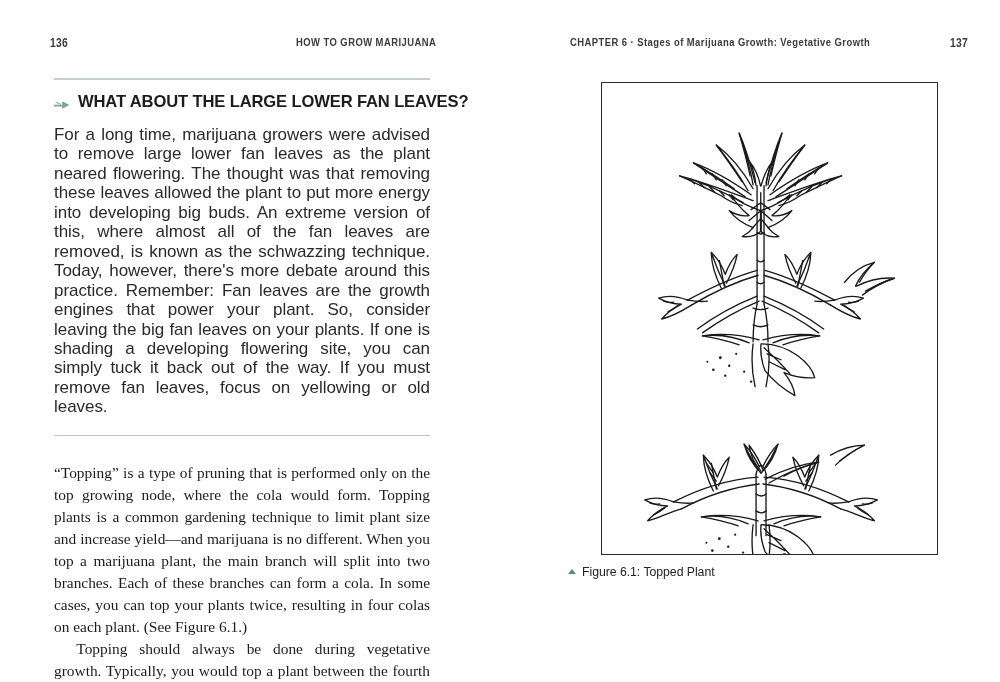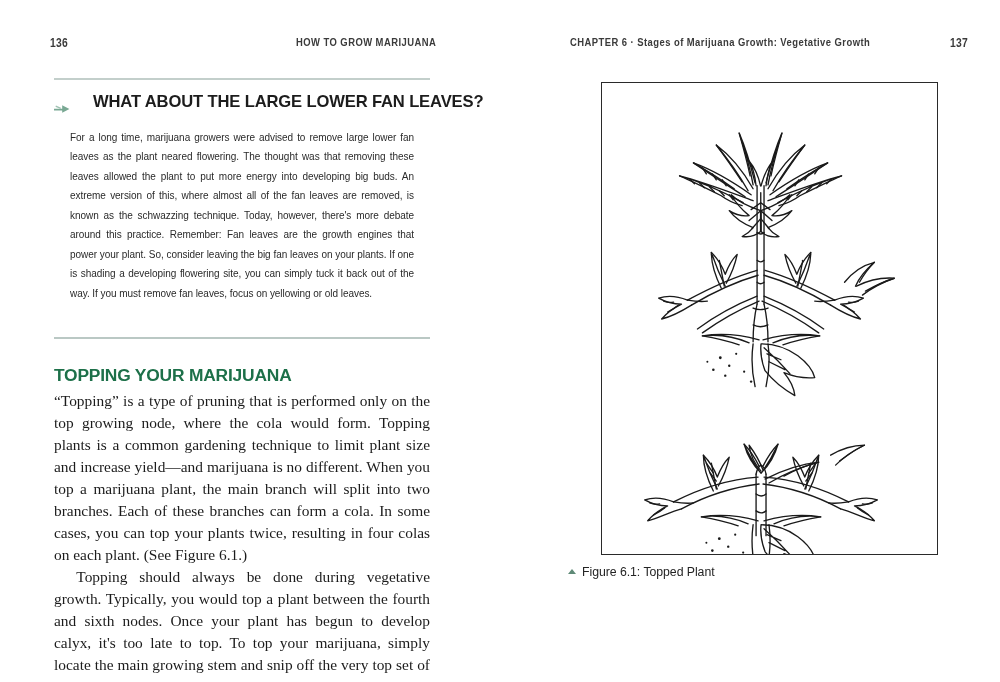--- a/index.html
+++ b/index.html
@@ -53,22 +53,22 @@
   .rule {
     height: 2px;
     background: #c3cfcb;
     width: 100%;
     margin: 0;
   }
   .rule.thin { height: 1.5px; background: #bac8c4; }
 
   .sec-head-sans {
     display: flex;
-    align-items: flex-end;
-    gap: 22px;
+    align-items: center;
+    gap: 7px;
     margin-top: 12px;
     margin-bottom: 13px;
   }
   .arrow-icon {
     display: inline-block;
     width: 17px;
     height: 12px;
     flex: 0 0 auto;
     position: relative;
     top: 1px;
@@ -77,27 +77,27 @@
     font-family: "Liberation Sans", sans-serif;
     font-size: 16.6px;
     font-weight: 700;
     letter-spacing: -0.15px;
     color: #1c1c1c;
     white-space: nowrap;
   }
 
   .body-sans {
     font-family: "Liberation Sans", sans-serif;
-    font-size: 10px;
+    font-size: 17px;
     line-height: 19.45px;
     color: #2a2a2a;
     text-align: justify;
     text-justify: inter-word;
     letter-spacing: -0.05px;
-    margin: 16px;
+    margin: 0;
   }
 
   .sec-head-green {
     font-family: "Liberation Sans", sans-serif;
     font-size: 17.4px;
     font-weight: 700;
     letter-spacing: -0.2px;
     color: #1d7049;
     margin: 0 0 4px 0;
   }
@@ -182,21 +182,20 @@
       </span>
       <span class="title">WHAT ABOUT THE LARGE LOWER FAN LEAVES?</span>
     </div>
 
     <p class="body-sans">For a long time, marijuana growers were advised to remove large lower fan leaves as the plant neared flowering. The thought was that removing these leaves allowed the plant to put more energy into developing big buds. An extreme version of this, where almost all of the fan leaves are removed, is known as the schwazzing technique. Today, however, there's more debate around this practice. Remember: Fan leaves are the growth engines that power your plant. So, consider leaving the big fan leaves on your plants. If one is shading a developing flowering site, you can simply tuck it back out of the way. If you must remove fan leaves, focus on yellowing or old leaves.</p>
 
     <div class="gap-a"></div>
     <div class="rule thin"></div>
     <div class="gap-b"></div>
 
-    <h2 class="sec-head-green">TOPPING YOUR MARIJUANA</h2>
 
     <p class="body-serif">“Topping” is a type of pruning that is performed only on the top growing node, where the cola would form. Topping plants is a common gardening technique to limit plant size and increase yield—and marijuana is no different. When you top a marijuana plant, the main branch will split into two branches. Each of these branches can form a cola. In some cases, you can top your plants twice, resulting in four colas on each plant. (See Figure 6.1.)</p>
 
     <p class="body-serif">
         <span class="indent">Topping should always be done during vegetative growth. Typically, you would top a plant between the fourth and sixth nodes. Once your plant has begun to develop calyx, it's too late to top. To top your marijuana, simply locate the main growing stem and snip off the very top set of leaves below the growing node.</span>
       </p>
   </div>
 
   <div id="figure-wrap">
     <div id="figure-frame">

